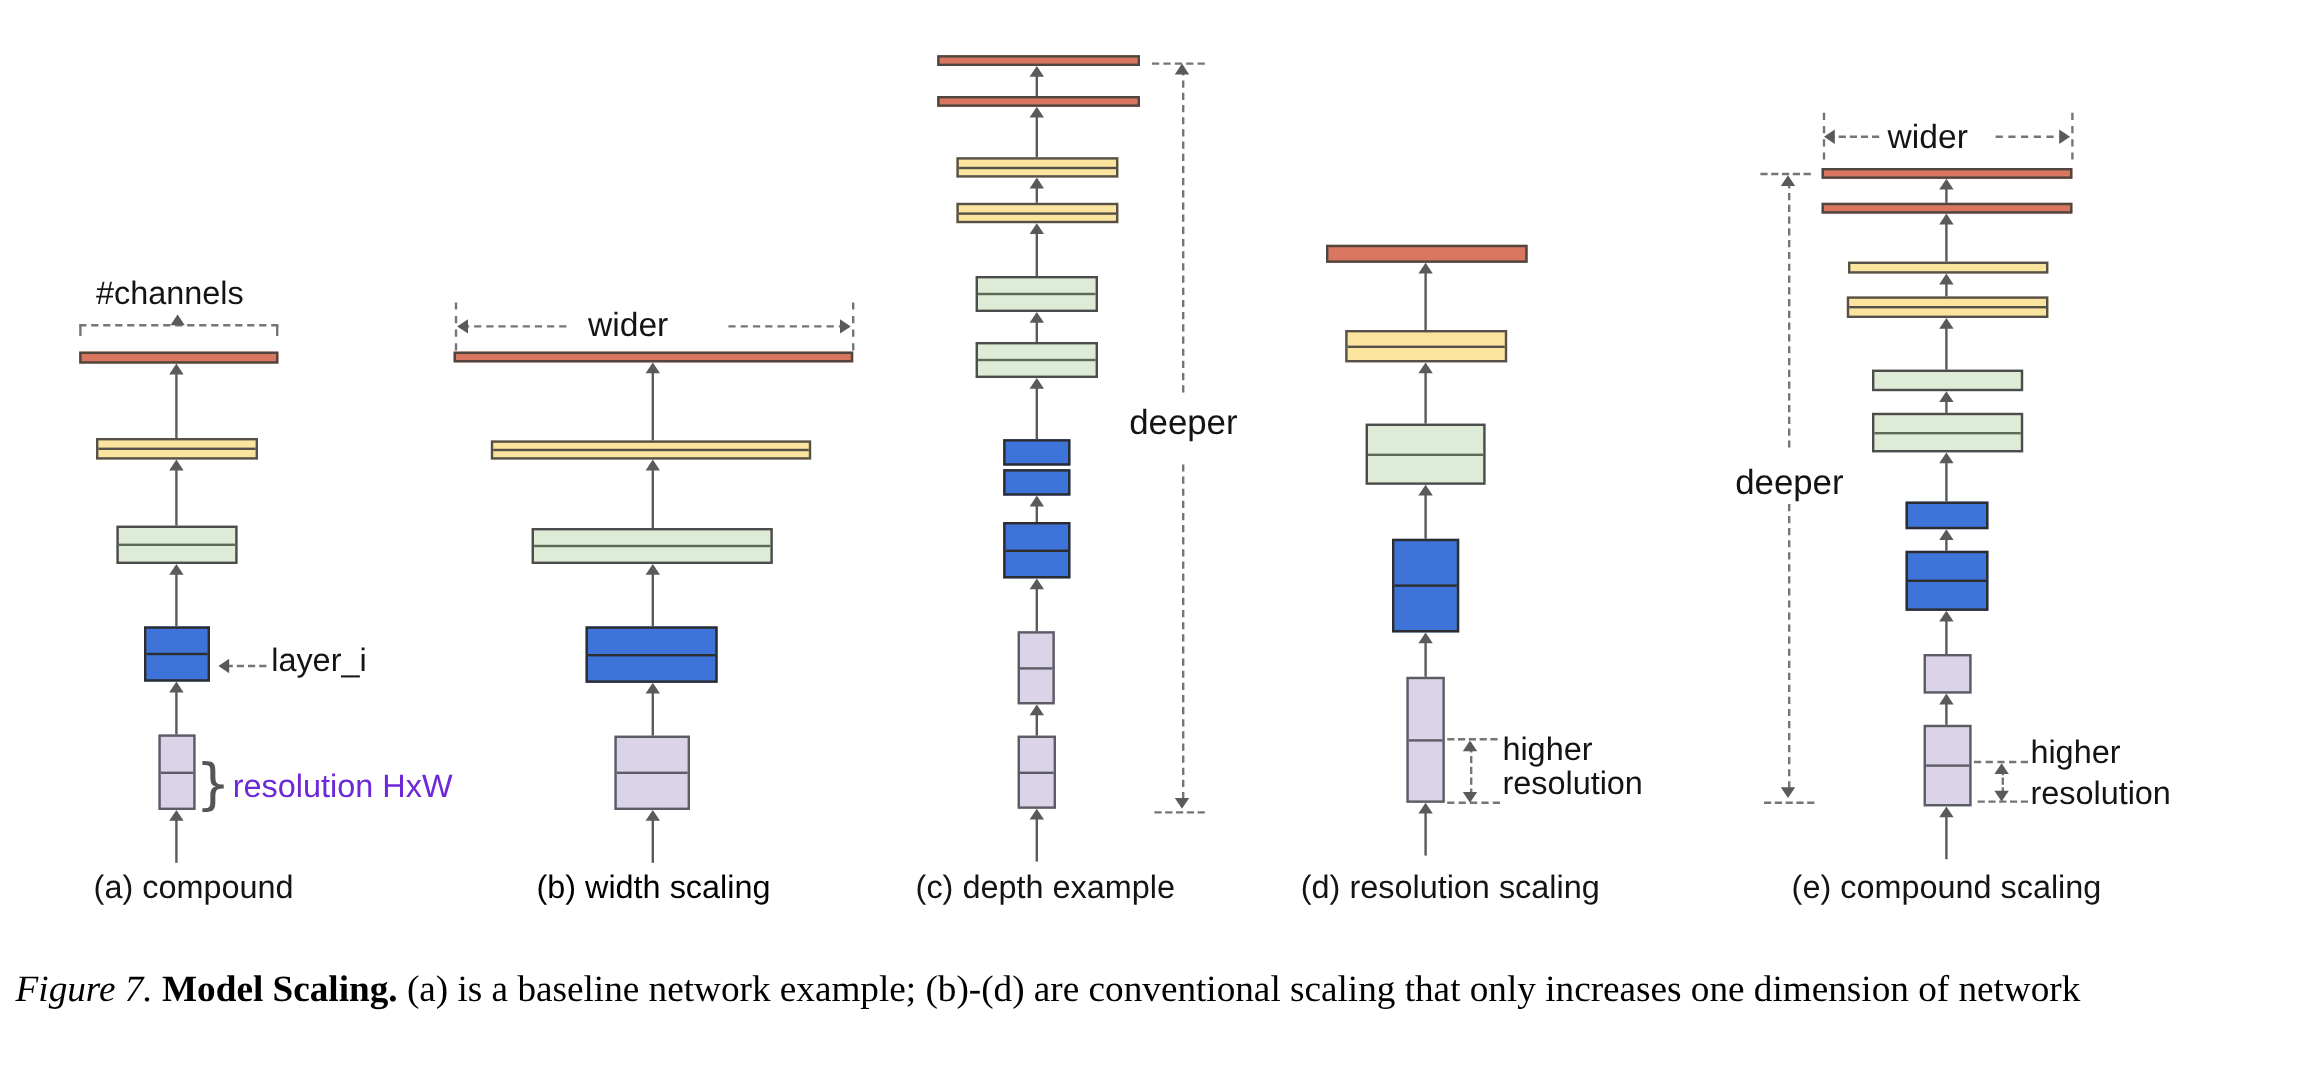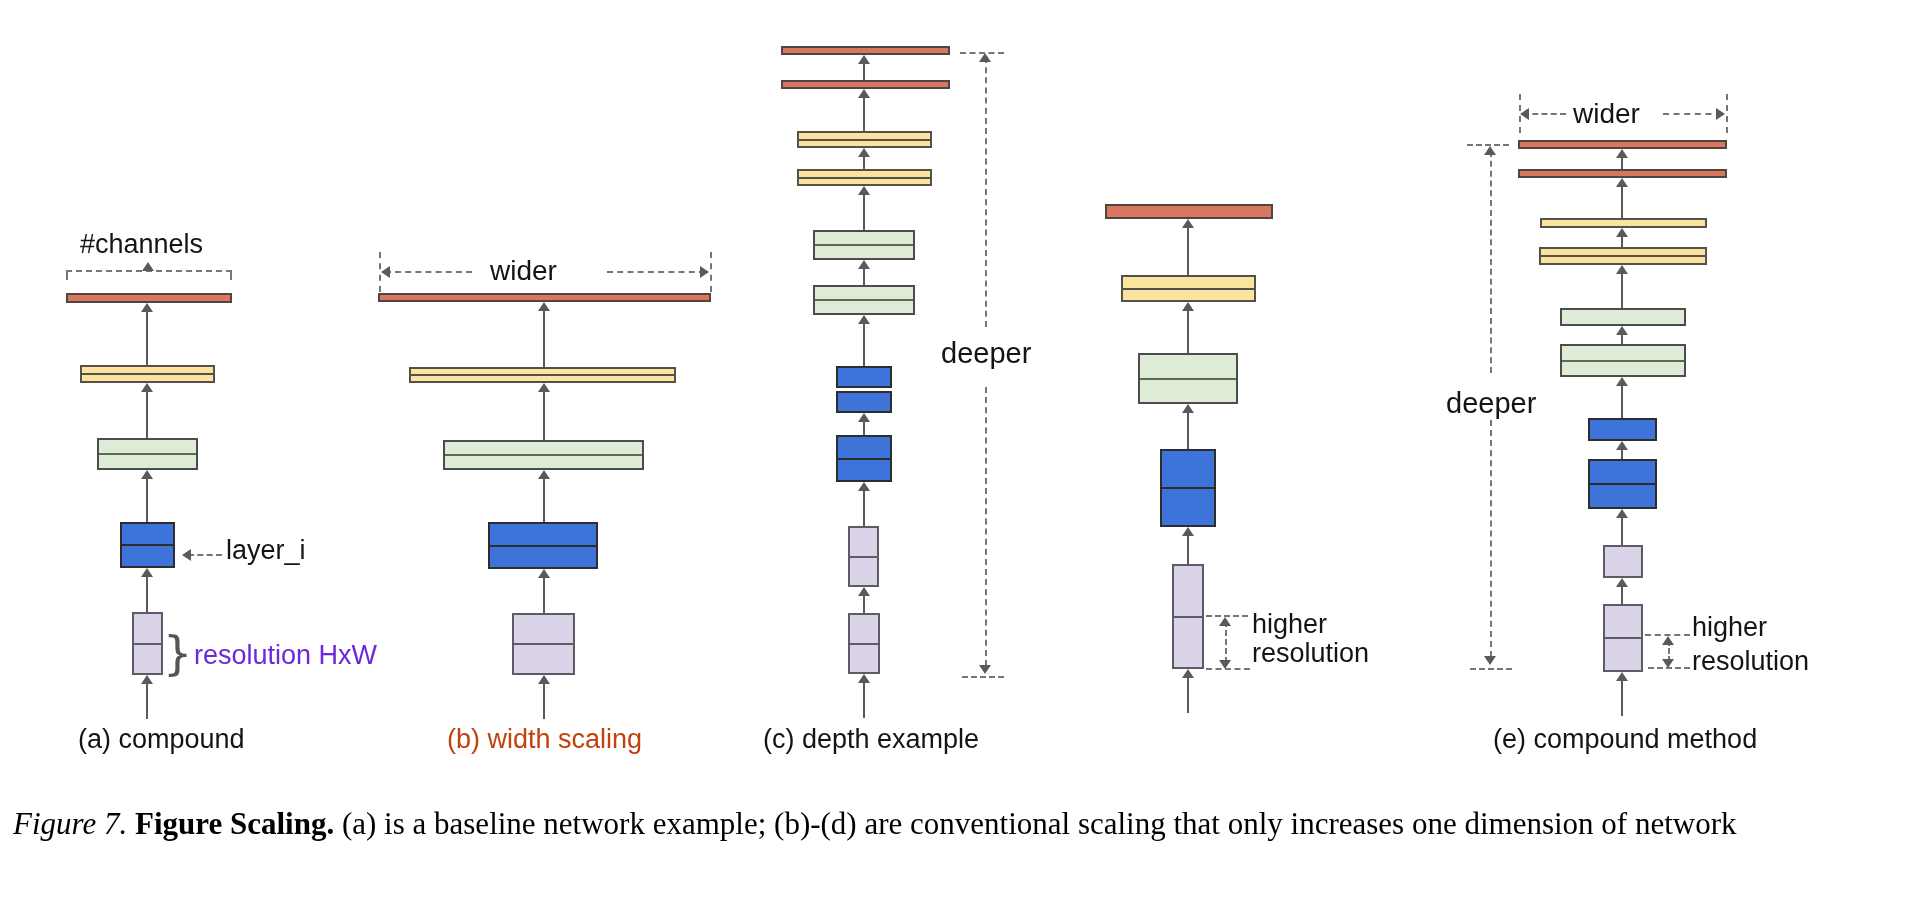--- a/index.html
+++ b/index.html
@@ -10,21 +10,21 @@
        font-family:"Liberation Serif",serif;font-size:31px;line-height:44px;color:#000;}
   .cap .it{font-style:italic;}
   .cap .bd{font-weight:bold;}
   .dlabel{position:absolute;white-space:nowrap;color:#141414;}
 </style>
 </head>
 <body>
 
 <div id="stage">
   <div class="cap">
-    <span class="it">Figure 7. </span><span class="bd">Figure Scaling. </span><span>(a) is a baseline network example; (b)-(d) are conventional scaling that only increases one dimension of network</span>
+    <span class="it">Figure 7. </span><span class="bd">Model Scaling. </span><span>(a) is a baseline network example; (b)-(d) are conventional scaling that only increases one dimension of network</span>
     <br>
   </div>
 <div class="abs" style="left: 66px; top: 293px; width: 166px; height: 10px; background: rgb(217, 118, 95); border: 2px solid rgb(79, 70, 63); box-sizing: border-box;"></div>
     <div class="abs" style="left: 80px; top: 365px; width: 135px; height: 18px; background: rgb(251, 228, 158); border: 2px solid rgb(85, 80, 74); box-sizing: border-box;">
       <div class="abs" style="left: 0px; right: 0px; top: calc(50% - 1px); height: 0px; border-top: 2px solid rgb(85, 80, 74);"></div>
     </div>
     <div class="abs" style="left: 97px; top: 438px; width: 101px; height: 32px; background: rgb(222, 235, 214); border: 2px solid rgb(76, 76, 76); box-sizing: border-box;">
       <div class="abs" style="left: 0px; right: 0px; top: calc(50% - 1px); height: 0px; border-top: 2px solid rgb(92, 107, 87);"></div>
     </div>
     <div class="abs" style="left: 120px; top: 522px; width: 55px; height: 46px; background: rgb(62, 116, 217); border: 2px solid rgb(45, 45, 45); box-sizing: border-box;">
@@ -60,21 +60,21 @@
     <div class="abs" style="left: 543px; top: 309px; width: 2px; height: 58px; background: rgb(90, 90, 90);"></div>
     <div class="abs" style="width: 0px; height: 0px; left: 538px; top: 302px; border-left: 6px solid transparent; border-right: 6px solid transparent; border-bottom: 9px solid rgb(90, 90, 90);"></div>
     <div class="abs" style="left: 543px; top: 390px; width: 2px; height: 50px; background: rgb(90, 90, 90);"></div>
     <div class="abs" style="width: 0px; height: 0px; left: 538px; top: 383px; border-left: 6px solid transparent; border-right: 6px solid transparent; border-bottom: 9px solid rgb(90, 90, 90);"></div>
     <div class="abs" style="left: 543px; top: 477px; width: 2px; height: 45px; background: rgb(90, 90, 90);"></div>
     <div class="abs" style="width: 0px; height: 0px; left: 538px; top: 470px; border-left: 6px solid transparent; border-right: 6px solid transparent; border-bottom: 9px solid rgb(90, 90, 90);"></div>
     <div class="abs" style="left: 543px; top: 576px; width: 2px; height: 37px; background: rgb(90, 90, 90);"></div>
     <div class="abs" style="width: 0px; height: 0px; left: 538px; top: 569px; border-left: 6px solid transparent; border-right: 6px solid transparent; border-bottom: 9px solid rgb(90, 90, 90);"></div>
     <div class="abs" style="left: 543px; top: 682px; width: 2px; height: 37px; background: rgb(90, 90, 90);"></div>
     <div class="abs" style="width: 0px; height: 0px; left: 538px; top: 675px; border-left: 6px solid transparent; border-right: 6px solid transparent; border-bottom: 9px solid rgb(90, 90, 90);"></div>
-    <div class="abs dlabel" style="left: 447px; top: 724px; font-size: 27px; white-space: nowrap; color: #c2410c;">(b) width scaling</div>
+    <div class="abs dlabel" style="left: 447px; top: 724px; font-size: 27px; white-space: nowrap; color: #000000;">(b) width scaling</div>
     <div class="abs" style="left: 781px; top: 46px; width: 169px; height: 9px; background: rgb(217, 118, 95); border: 2px solid rgb(79, 70, 63); box-sizing: border-box;"></div>
     <div class="abs" style="left: 781px; top: 80px; width: 169px; height: 9px; background: rgb(217, 118, 95); border: 2px solid rgb(79, 70, 63); box-sizing: border-box;"></div>
     <div class="abs" style="left: 797px; top: 131px; width: 135px; height: 17px; background: rgb(251, 228, 158); border: 2px solid rgb(85, 80, 74); box-sizing: border-box;">
       <div class="abs" style="left: 0px; right: 0px; top: calc(50% - 1px); height: 0px; border-top: 2px solid rgb(85, 80, 74);"></div>
     </div>
     <div class="abs" style="left: 797px; top: 169px; width: 135px; height: 17px; background: rgb(251, 228, 158); border: 2px solid rgb(85, 80, 74); box-sizing: border-box;">
       <div class="abs" style="left: 0px; right: 0px; top: calc(50% - 1px); height: 0px; border-top: 2px solid rgb(85, 80, 74);"></div>
     </div>
     <div class="abs" style="left: 813px; top: 230px; width: 102px; height: 30px; background: rgb(222, 235, 214); border: 2px solid rgb(76, 76, 76); box-sizing: border-box;">
       <div class="abs" style="left: 0px; right: 0px; top: calc(50% - 1px); height: 0px; border-top: 2px solid rgb(92, 107, 87);"></div>
@@ -130,20 +130,21 @@
     <div class="abs" style="left: 1187px; top: 226px; width: 2px; height: 49px; background: rgb(90, 90, 90);"></div>
     <div class="abs" style="width: 0px; height: 0px; left: 1182px; top: 219px; border-left: 6px solid transparent; border-right: 6px solid transparent; border-bottom: 9px solid rgb(90, 90, 90);"></div>
     <div class="abs" style="left: 1187px; top: 309px; width: 2px; height: 44px; background: rgb(90, 90, 90);"></div>
     <div class="abs" style="width: 0px; height: 0px; left: 1182px; top: 302px; border-left: 6px solid transparent; border-right: 6px solid transparent; border-bottom: 9px solid rgb(90, 90, 90);"></div>
     <div class="abs" style="left: 1187px; top: 411px; width: 2px; height: 38px; background: rgb(90, 90, 90);"></div>
     <div class="abs" style="width: 0px; height: 0px; left: 1182px; top: 404px; border-left: 6px solid transparent; border-right: 6px solid transparent; border-bottom: 9px solid rgb(90, 90, 90);"></div>
     <div class="abs" style="left: 1187px; top: 534px; width: 2px; height: 30px; background: rgb(90, 90, 90);"></div>
     <div class="abs" style="width: 0px; height: 0px; left: 1182px; top: 527px; border-left: 6px solid transparent; border-right: 6px solid transparent; border-bottom: 9px solid rgb(90, 90, 90);"></div>
     <div class="abs" style="left: 1187px; top: 676px; width: 2px; height: 37px; background: rgb(90, 90, 90);"></div>
     <div class="abs" style="width: 0px; height: 0px; left: 1182px; top: 669px; border-left: 6px solid transparent; border-right: 6px solid transparent; border-bottom: 9px solid rgb(90, 90, 90);"></div>
+    <div class="abs dlabel" style="left: 1084px; top: 724px; font-size: 27px; white-space: nowrap; color: rgb(20, 20, 20);">(d) resolution scaling</div>
     <div class="abs" style="left: 1518px; top: 140px; width: 209px; height: 9px; background: rgb(217, 118, 95); border: 2px solid rgb(79, 70, 63); box-sizing: border-box;"></div>
     <div class="abs" style="left: 1518px; top: 169px; width: 209px; height: 9px; background: rgb(217, 118, 95); border: 2px solid rgb(79, 70, 63); box-sizing: border-box;"></div>
     <div class="abs" style="left: 1540px; top: 218px; width: 167px; height: 10px; background: rgb(251, 228, 158); border: 2px solid rgb(85, 80, 74); box-sizing: border-box;"></div>
     <div class="abs" style="left: 1539px; top: 247px; width: 168px; height: 18px; background: rgb(251, 228, 158); border: 2px solid rgb(85, 80, 74); box-sizing: border-box;">
       <div class="abs" style="left: 0px; right: 0px; top: calc(50% - 1px); height: 0px; border-top: 2px solid rgb(85, 80, 74);"></div>
     </div>
     <div class="abs" style="left: 1560px; top: 308px; width: 126px; height: 18px; background: rgb(222, 235, 214); border: 2px solid rgb(76, 76, 76); box-sizing: border-box;"></div>
     <div class="abs" style="left: 1560px; top: 344px; width: 126px; height: 33px; background: rgb(222, 235, 214); border: 2px solid rgb(76, 76, 76); box-sizing: border-box;">
       <div class="abs" style="left: 0px; right: 0px; top: calc(50% - 1px); height: 0px; border-top: 2px solid rgb(92, 107, 87);"></div>
     </div>
@@ -168,21 +169,21 @@
     <div class="abs" style="left: 1621px; top: 384px; width: 2px; height: 34px; background: rgb(90, 90, 90);"></div>
     <div class="abs" style="width: 0px; height: 0px; left: 1616px; top: 377px; border-left: 6px solid transparent; border-right: 6px solid transparent; border-bottom: 9px solid rgb(90, 90, 90);"></div>
     <div class="abs" style="left: 1621px; top: 448px; width: 2px; height: 11px; background: rgb(90, 90, 90);"></div>
     <div class="abs" style="width: 0px; height: 0px; left: 1616px; top: 441px; border-left: 6px solid transparent; border-right: 6px solid transparent; border-bottom: 9px solid rgb(90, 90, 90);"></div>
     <div class="abs" style="left: 1621px; top: 516px; width: 2px; height: 29px; background: rgb(90, 90, 90);"></div>
     <div class="abs" style="width: 0px; height: 0px; left: 1616px; top: 509px; border-left: 6px solid transparent; border-right: 6px solid transparent; border-bottom: 9px solid rgb(90, 90, 90);"></div>
     <div class="abs" style="left: 1621px; top: 585px; width: 2px; height: 19px; background: rgb(90, 90, 90);"></div>
     <div class="abs" style="width: 0px; height: 0px; left: 1616px; top: 578px; border-left: 6px solid transparent; border-right: 6px solid transparent; border-bottom: 9px solid rgb(90, 90, 90);"></div>
     <div class="abs" style="left: 1621px; top: 679px; width: 2px; height: 37px; background: rgb(90, 90, 90);"></div>
     <div class="abs" style="width: 0px; height: 0px; left: 1616px; top: 672px; border-left: 6px solid transparent; border-right: 6px solid transparent; border-bottom: 9px solid rgb(90, 90, 90);"></div>
-    <div class="abs dlabel" style="left: 1493px; top: 724px; font-size: 27px; white-space: nowrap; color: rgb(20, 20, 20);">(e) compound method</div>
+    <div class="abs dlabel" style="left: 1493px; top: 724px; font-size: 27px; white-space: nowrap; color: rgb(20, 20, 20);">(e) compound scaling</div>
     <div class="abs dlabel" style="left: 80px; top: 229px; font-size: 27px; white-space: nowrap; color: rgb(20, 20, 20);">#channels</div>
     <div class="abs" style="left: 66px; top: 270px; width: 166px; height: 0px; border-top: 2px dashed rgb(117, 117, 117);"></div>
     <div class="abs" style="left: 66px; top: 271px; width: 0px; height: 9px; border-left: 2px solid rgb(117, 117, 117);"></div>
     <div class="abs" style="left: 230px; top: 271px; width: 0px; height: 9px; border-left: 2px solid rgb(117, 117, 117);"></div>
     <div class="abs" style="width: 0px; height: 0px; left: 142px; top: 262px; border-left: 6px solid transparent; border-right: 6px solid transparent; border-bottom: 9px solid rgb(90, 90, 90);"></div>
     <div class="abs" style="left: 188px; top: 554px; width: 34px; height: 0px; border-top: 2px dashed rgb(117, 117, 117);"></div>
     <div class="abs" style="width: 0px; height: 0px; left: 182px; top: 549px; border-top: 6px solid transparent; border-bottom: 6px solid transparent; border-right: 9px solid rgb(90, 90, 90);"></div>
     <div class="abs dlabel" style="left: 226px; top: 535px; font-size: 27px; white-space: nowrap; color: rgb(20, 20, 20);">layer_i</div>
     <div class="abs" style="left: 163px; top: 629.72px; font-size: 46px; color: rgb(85, 85, 85); font-family: &quot;DejaVu Sans&quot;, sans-serif; line-height: 46px;">}</div>
     <div class="abs dlabel" style="left: 194px; top: 640px; font-size: 27px; white-space: nowrap; color: #6d28d9;">resolution HxW</div>

